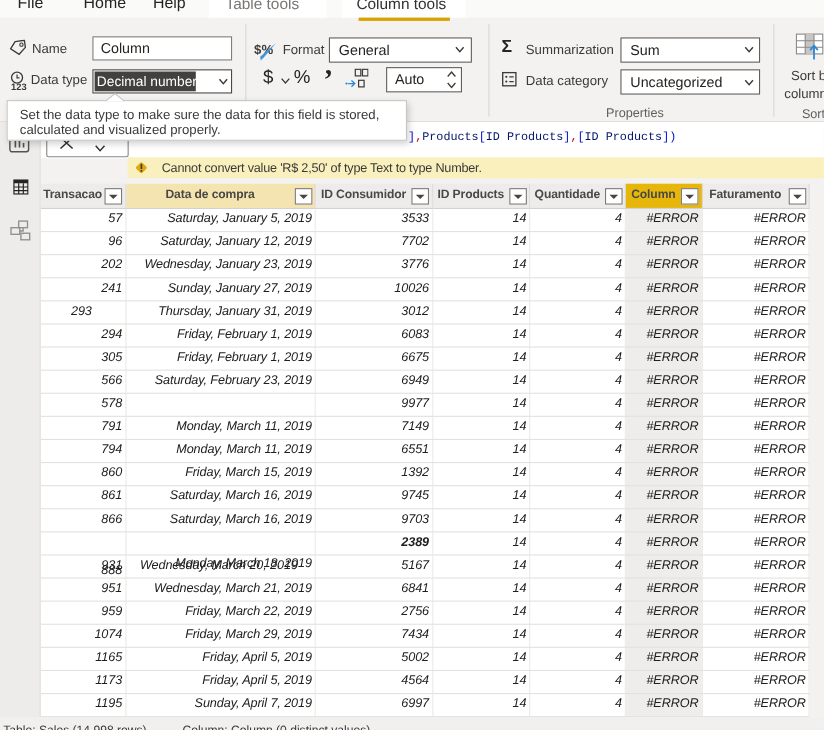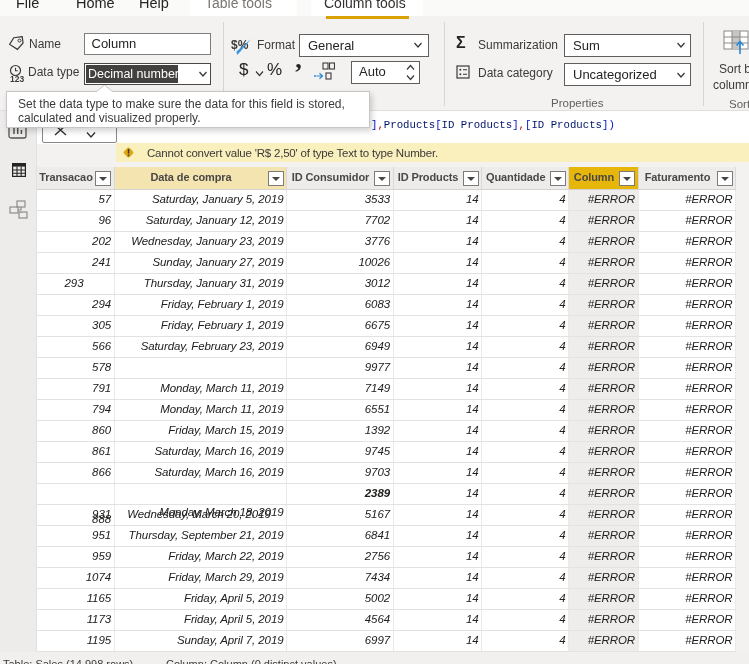--- a/index.html
+++ b/index.html
@@ -277,21 +277,21 @@
 <div class="abs" style="left:37px;top:524.5px;width:699px;height:1px;background:#e4e2e0;"></div>
 <div class="cell" style="left:37px;top:504.5px;width:74.0px;">931</div>
 <div class="cell" style="left:114.5px;top:504.5px;width:169.0px;text-align:center;">Wednesday, March 20, 2019</div>
 <div class="cell" style="left:287px;top:504.5px;width:103.0px;">5167</div>
 <div class="cell" style="left:393.5px;top:504.5px;width:85.0px;">14</div>
 <div class="cell" style="left:482px;top:504.5px;width:83.5px;">4</div>
 <div class="cell" style="left:569px;top:504.5px;width:66.0px;">#ERROR</div>
 <div class="cell" style="left:638.5px;top:504.5px;width:94.0px;">#ERROR</div>
 <div class="abs" style="left:37px;top:545.5px;width:699px;height:1px;background:#e4e2e0;"></div>
 <div class="cell" style="left:37px;top:525.5px;width:74.0px;">951</div>
-<div class="cell" style="left:114.5px;top:525.5px;width:169.0px;">Thursday, September 21, 2019</div>
+<div class="cell" style="left:114.5px;top:525.5px;width:169.0px;">Wednesday, March 21, 2019</div>
 <div class="cell" style="left:287px;top:525.5px;width:103.0px;">6841</div>
 <div class="cell" style="left:393.5px;top:525.5px;width:85.0px;">14</div>
 <div class="cell" style="left:482px;top:525.5px;width:83.5px;">4</div>
 <div class="cell" style="left:569px;top:525.5px;width:66.0px;">#ERROR</div>
 <div class="cell" style="left:638.5px;top:525.5px;width:94.0px;">#ERROR</div>
 <div class="abs" style="left:37px;top:566.5px;width:699px;height:1px;background:#e4e2e0;"></div>
 <div class="cell" style="left:37px;top:546.5px;width:74.0px;">959</div>
 <div class="cell" style="left:114.5px;top:546.5px;width:169.0px;">Friday, March 22, 2019</div>
 <div class="cell" style="left:287px;top:546.5px;width:103.0px;font-style:italic;">2756</div>
 <div class="cell" style="left:393.5px;top:546.5px;width:85.0px;">14</div>

